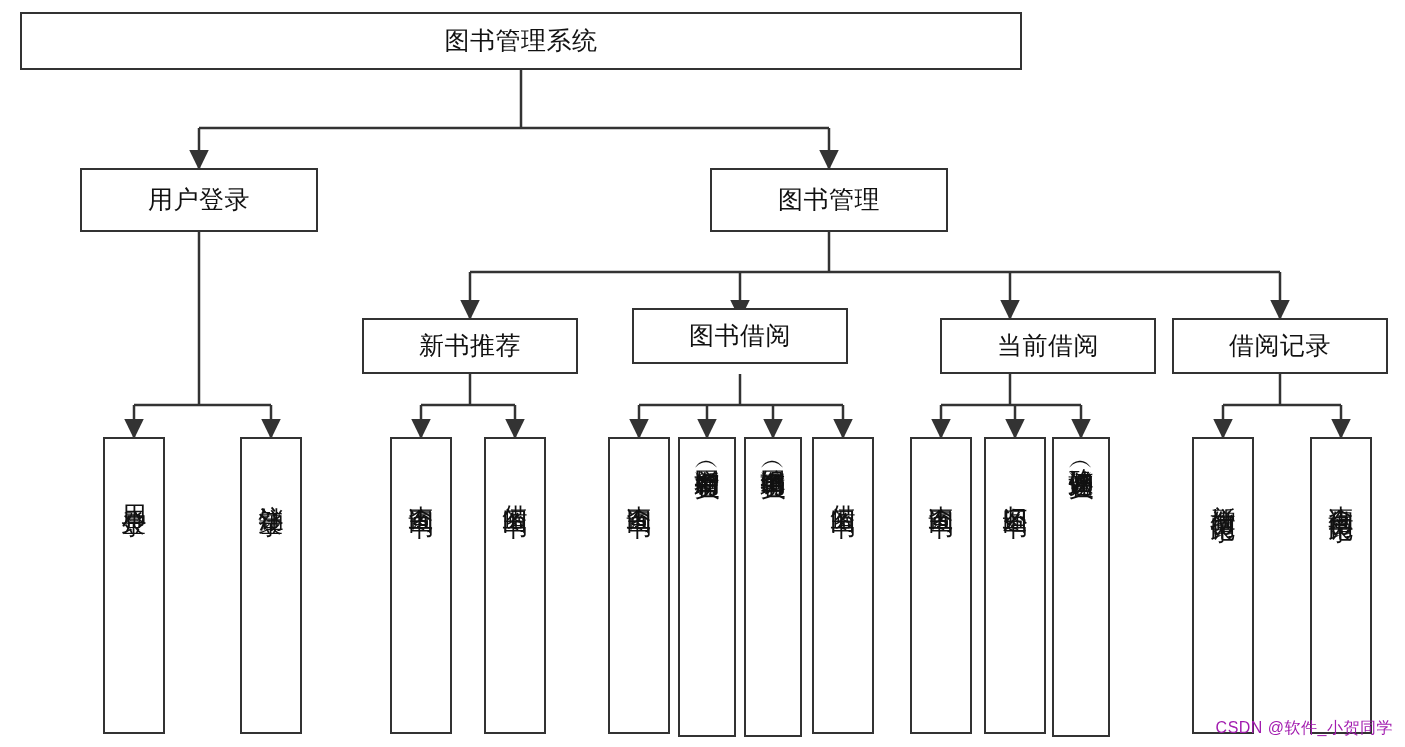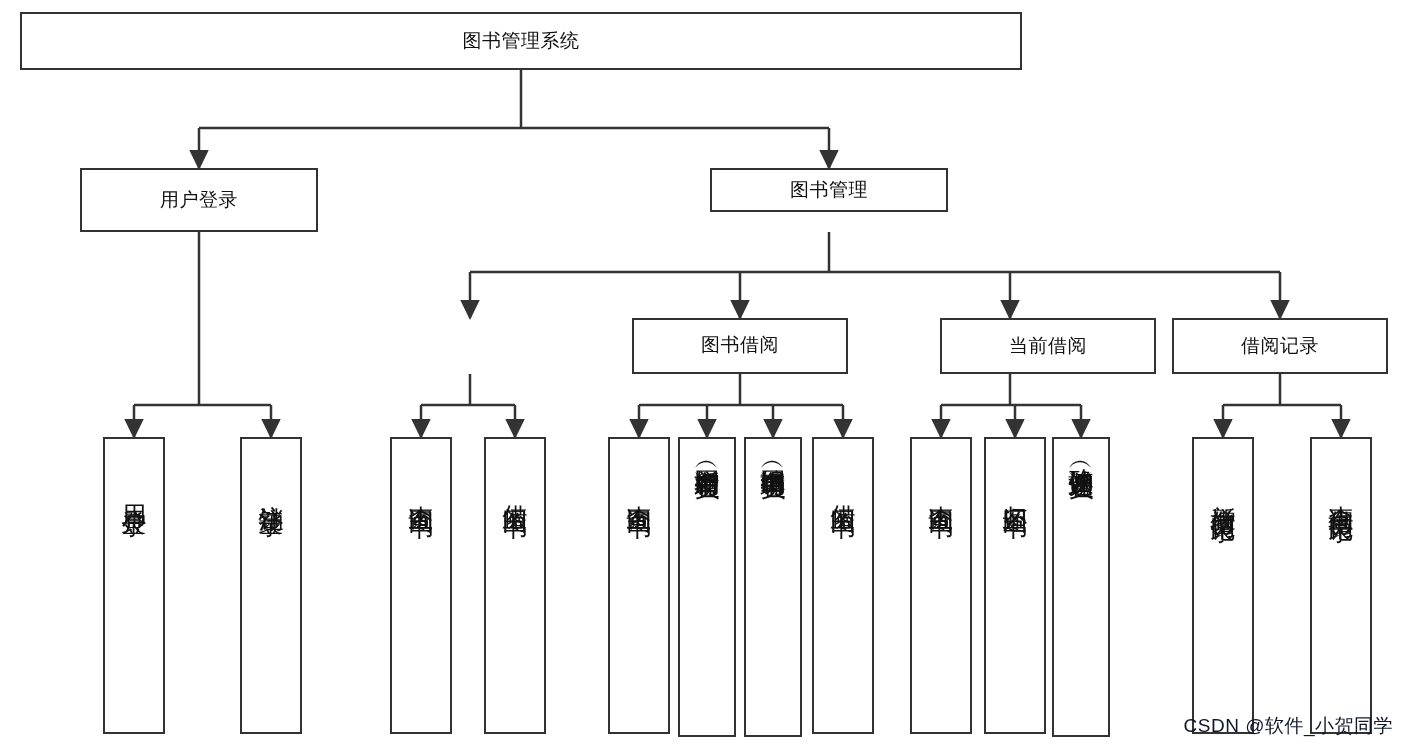--- a/index.html
+++ b/index.html
@@ -36,21 +36,21 @@
     justify-content: center;
     color: #111111;
   }
   .node .node-label {
     display: block;
     text-align: center;
     line-height: 1.18;
     letter-spacing: 0.5px;
   }
   .node.horizontal .node-label {
-    font-size: 19px;
+    font-size: 25px;
   }
   .node.vertical {
     align-items: flex-start;
     justify-content: center;
     padding-top: 46px;
   }
   .node.vertical .node-label {
     writing-mode: vertical-rl;
     text-orientation: upright;
     font-size: 25px;
@@ -62,22 +62,22 @@
     padding-top: 10px;
   }
   .node.vertical.tall-label .node-label {
     font-size: 25px;
     letter-spacing: 1px;
   }
   #watermark {
     position: absolute;
     right: 12px;
     bottom: 8px;
-    font-size: 19px;
-    color: #0f172a;
+    font-size: 16px;
+    color: #a21caf;
     white-space: nowrap;
     letter-spacing: 0.5px;
   }
 </style>
 </head>
 <body>
 
 <div id="diagram-canvas">
 
   <svg id="connector-layer" viewBox="0 0 1405 747" xmlns="http://www.w3.org/2000/svg">
@@ -124,26 +124,29 @@
   </svg>
 
   <div class="node horizontal" style="left: 20px; top: 12px; width: 1002px; height: 58px;">
     <span class="node-label">图书管理系统</span>
   </div>
 
   <div class="node horizontal" style="left: 80px; top: 168px; width: 238px; height: 64px;">
     <span class="node-label">用户登录</span>
   </div>
 
-  <div class="node horizontal" style="left: 710px; top: 168px; width: 238px; height: 44px;">
+  <div class="node horizontal" style="left: 710px; top: 168px; width: 238px; height: 64px;">
     <span class="node-label">图书管理</span>
   </div>
 
-
-  <div class="node horizontal" style="left: 632px; top: 318px; width: 216px; height: 56px; font-family: Liberation Mono, monospace;">
+  <div class="node horizontal" style="left: 362px; top: 318px; width: 216px; height: 56px;">
+    <span class="node-label">新书推荐</span>
+  </div>
+
+  <div class="node horizontal" style="left: 632px; top: 308px; width: 216px; height: 56px;">
     <span class="node-label">图书借阅</span>
   </div>
 
   <div class="node horizontal" style="left: 902px; top: 318px; width: 216px; height: 56px; margin-left: 38px;">
     <span class="node-label">当前借阅</span>
   </div>
 
   <div class="node horizontal" style="left: 1172px; top: 318px; width: 216px; height: 56px; justify-content: center;">
     <span class="node-label">借阅记录</span>
   </div>

